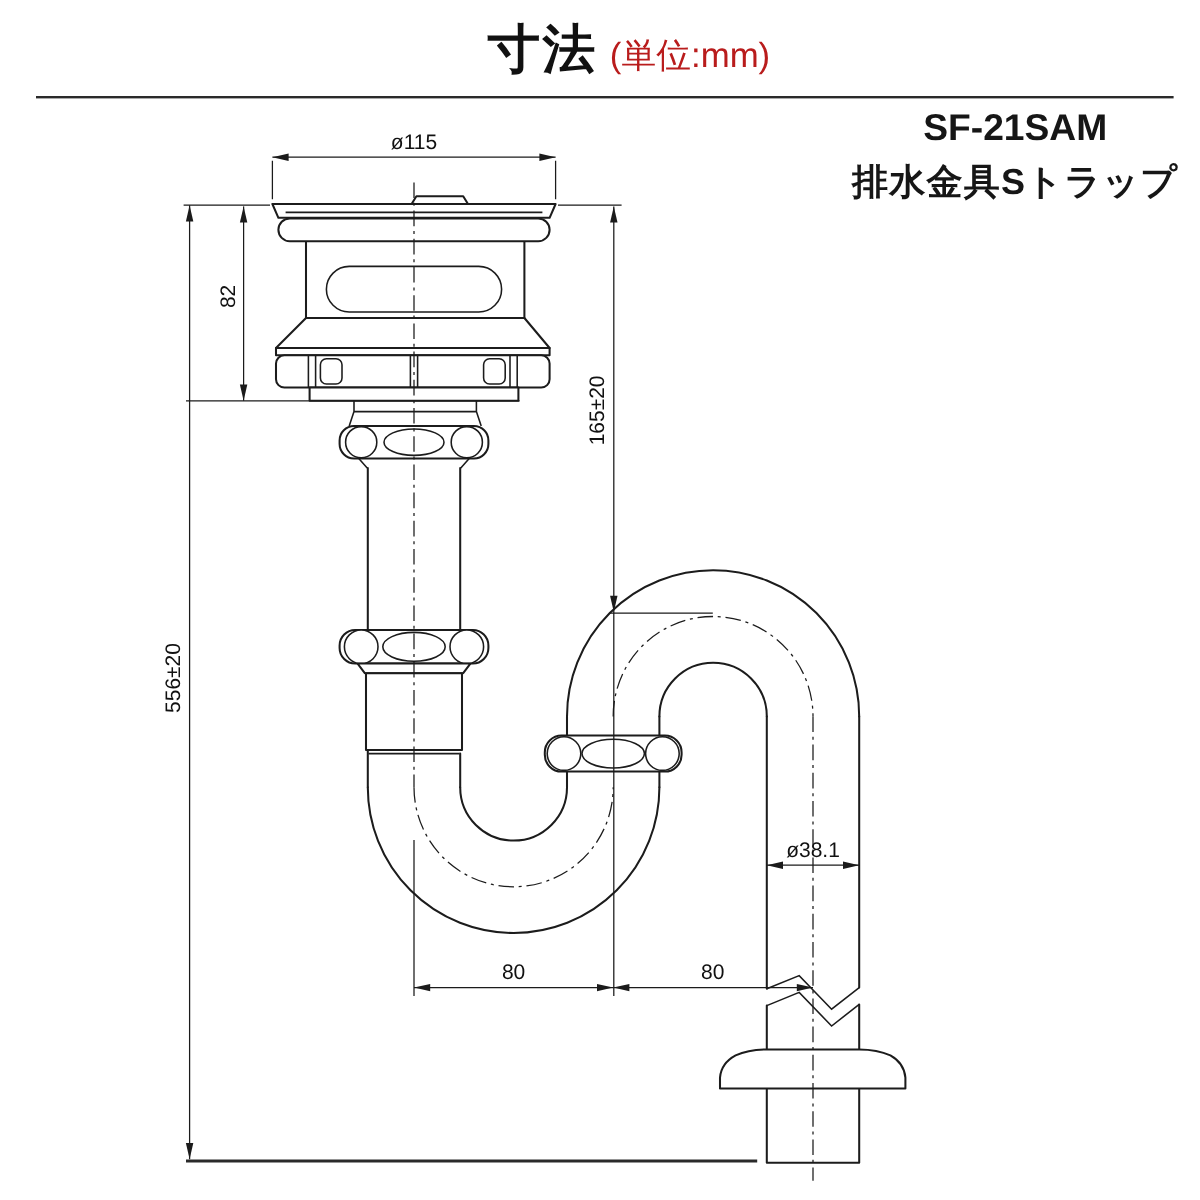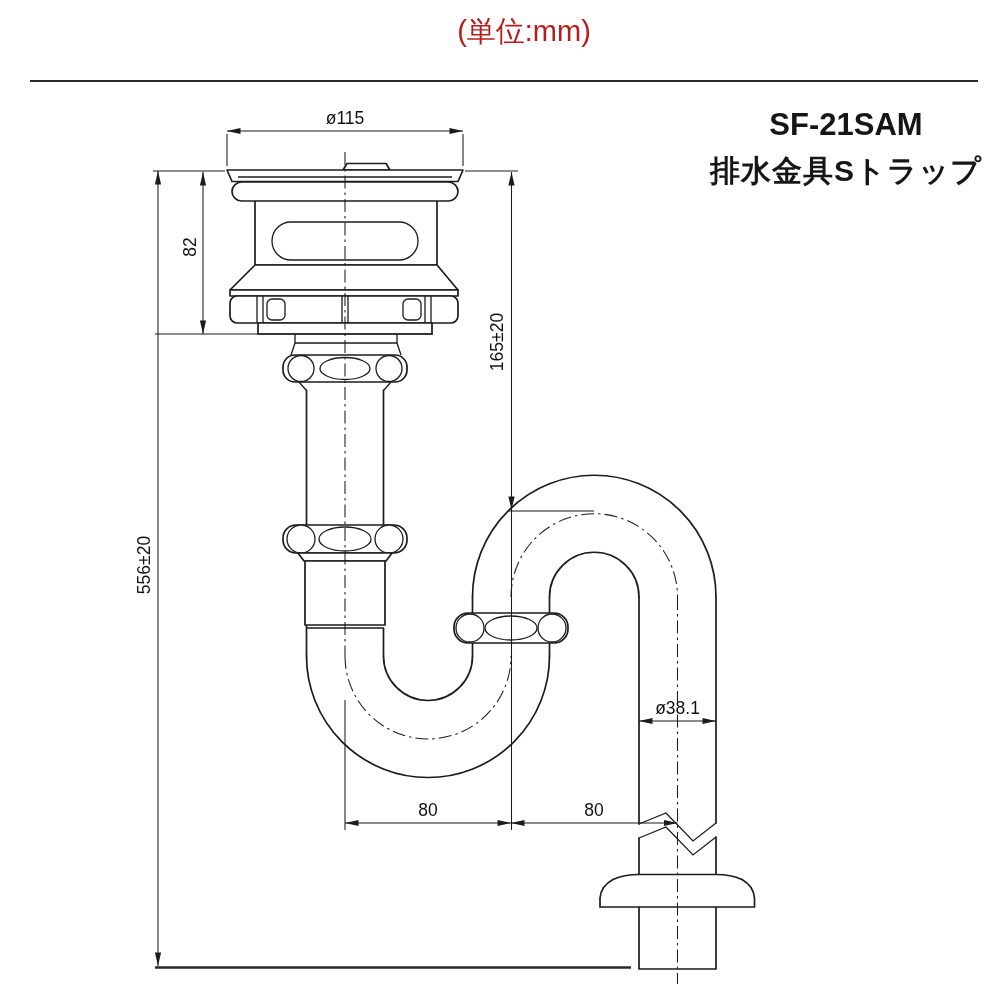--- a/index.html
+++ b/index.html
@@ -3,39 +3,40 @@
 <meta charset="utf-8">
 <style>
   html,body{margin:0;padding:0;background:#fff;}
   .page{position:relative;width:1000px;height:1000px;background:#fff;overflow:hidden;
         font-family:"Liberation Sans",sans-serif;color:#111;}
   .header{position:absolute;top:12px;left:0;width:100%;display:flex;justify-content:center;
           align-items:baseline;gap:10px;transform:translateX(24px);}
   .header .title{font-size:44px;font-weight:700;letter-spacing:2px;color:#111;}
   .header .unit{font-size:29px;font-weight:400;color:#b91c1c;}
   .divider{position:absolute;top:80px;left:30px;width:948px;height:2px;background:#2a2a2a;}
-  .product{position:absolute;top:108px;left:700px;width:292px;text-align:center;}
+  .product{position:absolute;top:90px;left:700px;width:292px;text-align:center;}
   .product .model{font-size:31px;font-weight:600;color:#161616;line-height:34px;}
   .product .name{font-size:30px;font-weight:600;color:#161616;line-height:34px;margin-top:12px;letter-spacing:1px;}
   svg{position:absolute;top:0;left:0;}
   .obj{stroke:#1c1c1c;stroke-width:1.7;fill:none;stroke-linecap:round;stroke-linejoin:round;}
   .objf{stroke:#1c1c1c;stroke-width:1.7;fill:#fff;stroke-linejoin:round;}
   .det{stroke:#1c1c1c;stroke-width:1.3;fill:none;}
   .detf{stroke:#1c1c1c;stroke-width:1.3;fill:#fff;}
   .cl{stroke:#1c1c1c;stroke-width:1.05;fill:none;stroke-dasharray:13 4 2.5 4;}
   .dim{stroke:#1b1b1b;stroke-width:1.05;fill:none;}
   .floor{stroke:#2a2a2a;stroke-width:2.6;fill:none;}
   .dtxt{font-family:"Liberation Sans",sans-serif;font-size:17.5px;fill:#111;}
 </style>
 </head>
 <body>
 
 <div class="page">
 
   <div class="header">
+    <span class="title">寸法</span>
     <span class="unit">(単位:mm)</span>
   </div>
   <div class="divider"></div>
 
   <div class="product">
     <div class="model">SF-21SAM</div>
     <div class="name">排水金具Sトラップ</div>
   </div>
 
   <svg width="1000" height="1000" viewBox="0 0 1000 1000">

